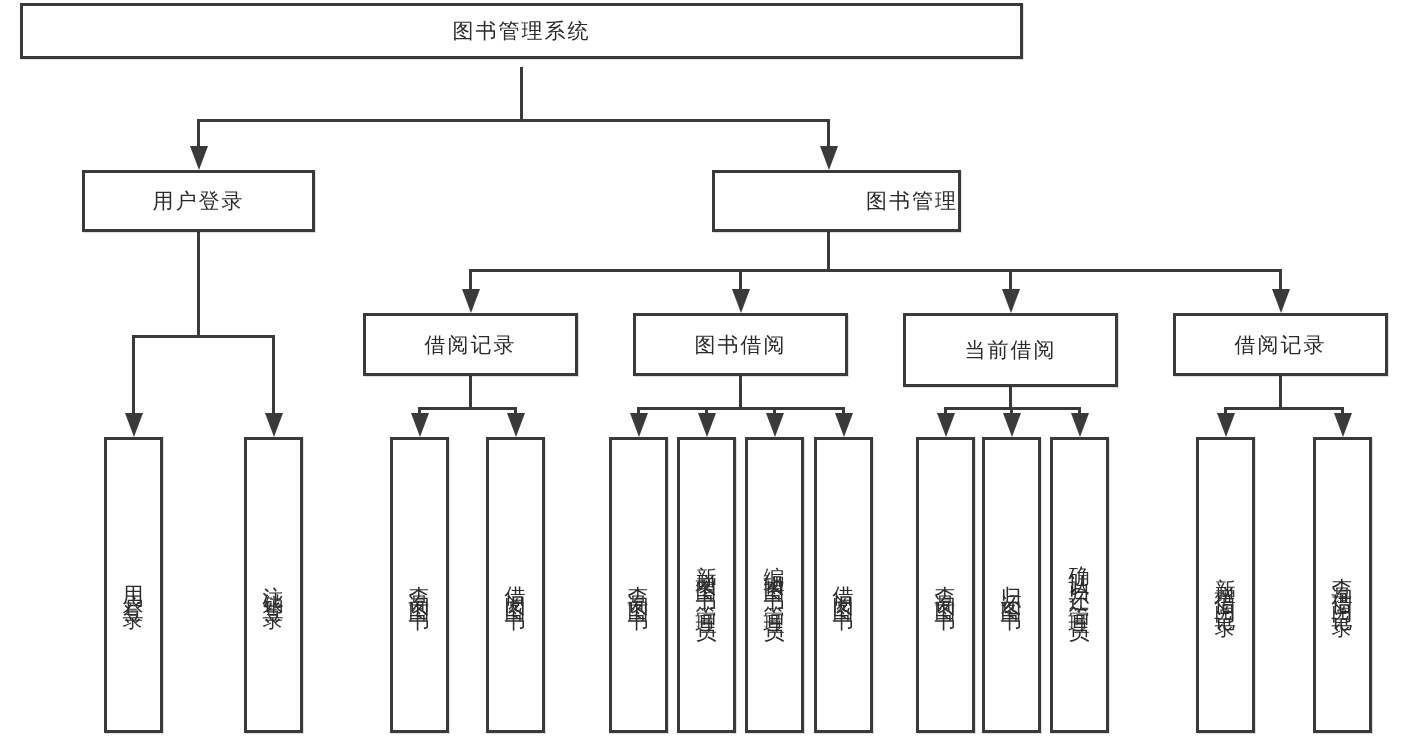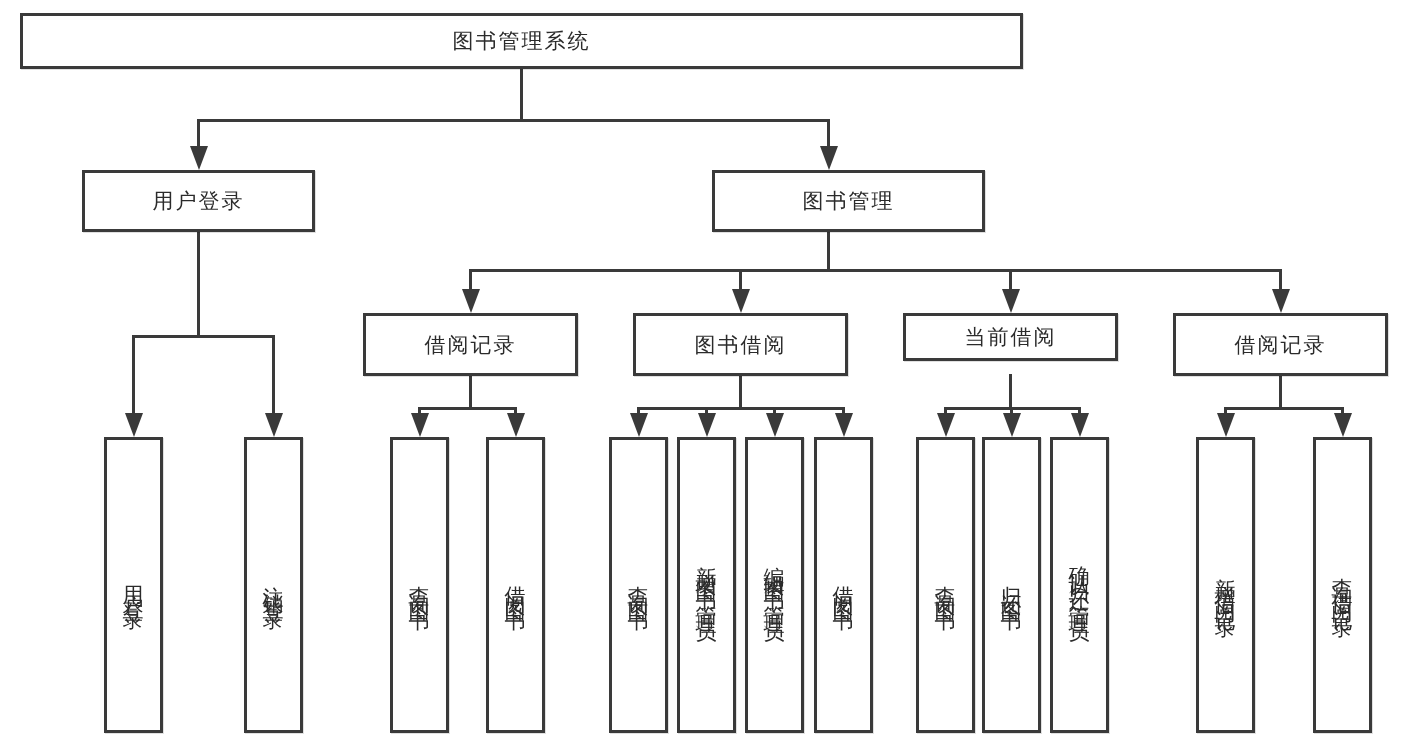--- a/index.html
+++ b/index.html
@@ -68,36 +68,36 @@
     color:var(--watermark);
     text-shadow:0 0 2px #ffffff;
     z-index:5;
     white-space:nowrap;
   }
 </style>
 </head>
 <body>
 
 <div id="stage">
-<div class="node h" style="left: 20px; top: 13px; width: 1003px; height: 56px;">
+<div class="node h" style="left: 20px; top: 3px; width: 1003px; height: 56px;">
       <span>图书管理系统</span>
     </div>
     <div class="node h" style="left: 82px; top: 170px; width: 233px; height: 62px;">
       <span>用户登录</span>
     </div>
-    <div class="node h" style="left: 712px; top: 170px; width: 273px; height: 62px;">
+    <div class="node h" style="left: 712px; top: 170px; width: 249px; height: 62px; justify-content: flex-end;">
       <span>图书管理</span>
     </div>
     <div class="node h" style="left: 363px; top: 313px; width: 215px; height: 63px;">
       <span>借阅记录</span>
     </div>
     <div class="node h" style="left: 633px; top: 313px; width: 215px; height: 63px; font-family: Liberation Serif, serif;">
       <span>图书借阅</span>
     </div>
-    <div class="node h" style="left: 903px; top: 313px; width: 215px; height: 48px;">
+    <div class="node h" style="left: 903px; top: 313px; width: 215px; height: 74px;">
       <span>当前借阅</span>
     </div>
     <div class="node h" style="left: 1173px; top: 313px; width: 215px; height: 63px;">
       <span>借阅记录</span>
     </div>
     <div class="node v" style="left: 104px; top: 437px; width: 59px; height: 296px;">
       <span>用户登录</span>
     </div>
     <div class="node v" style="left: 244px; top: 437px; width: 59px; height: 296px;">
       <span>注销登录</span>

